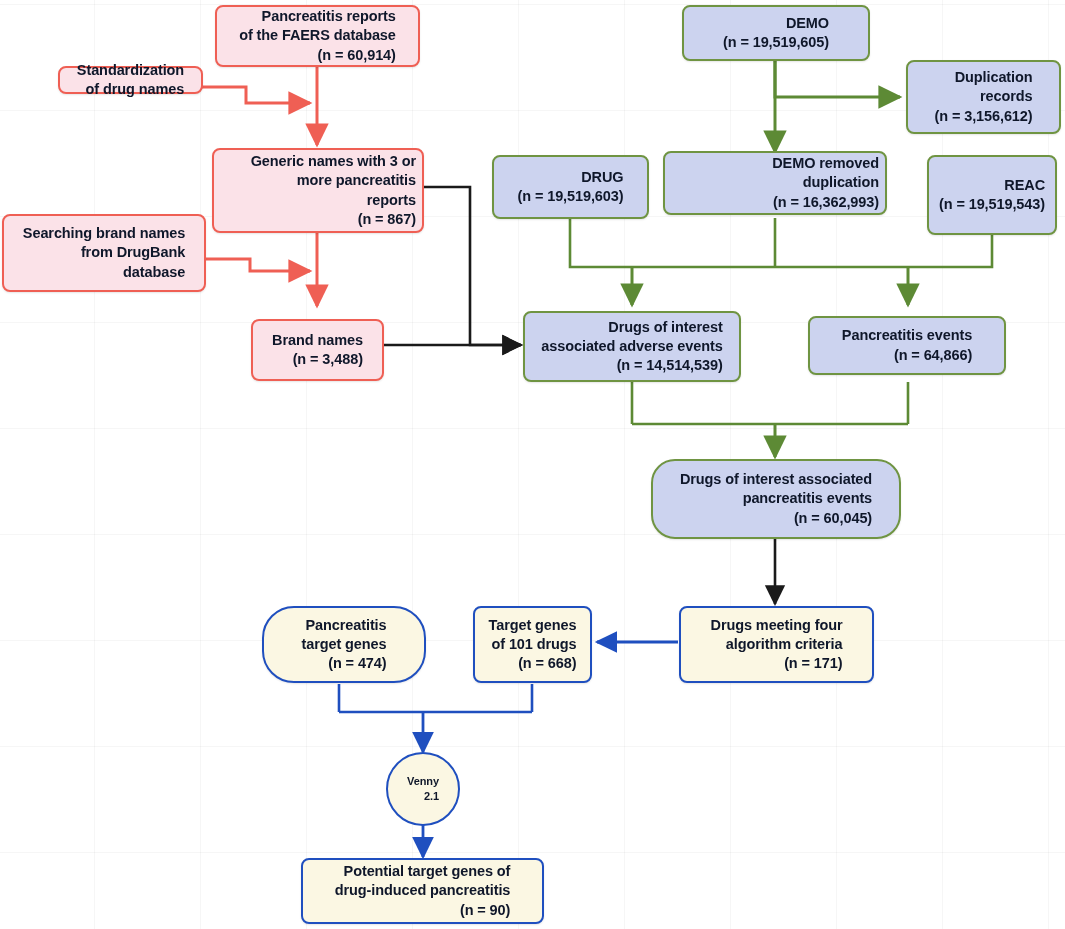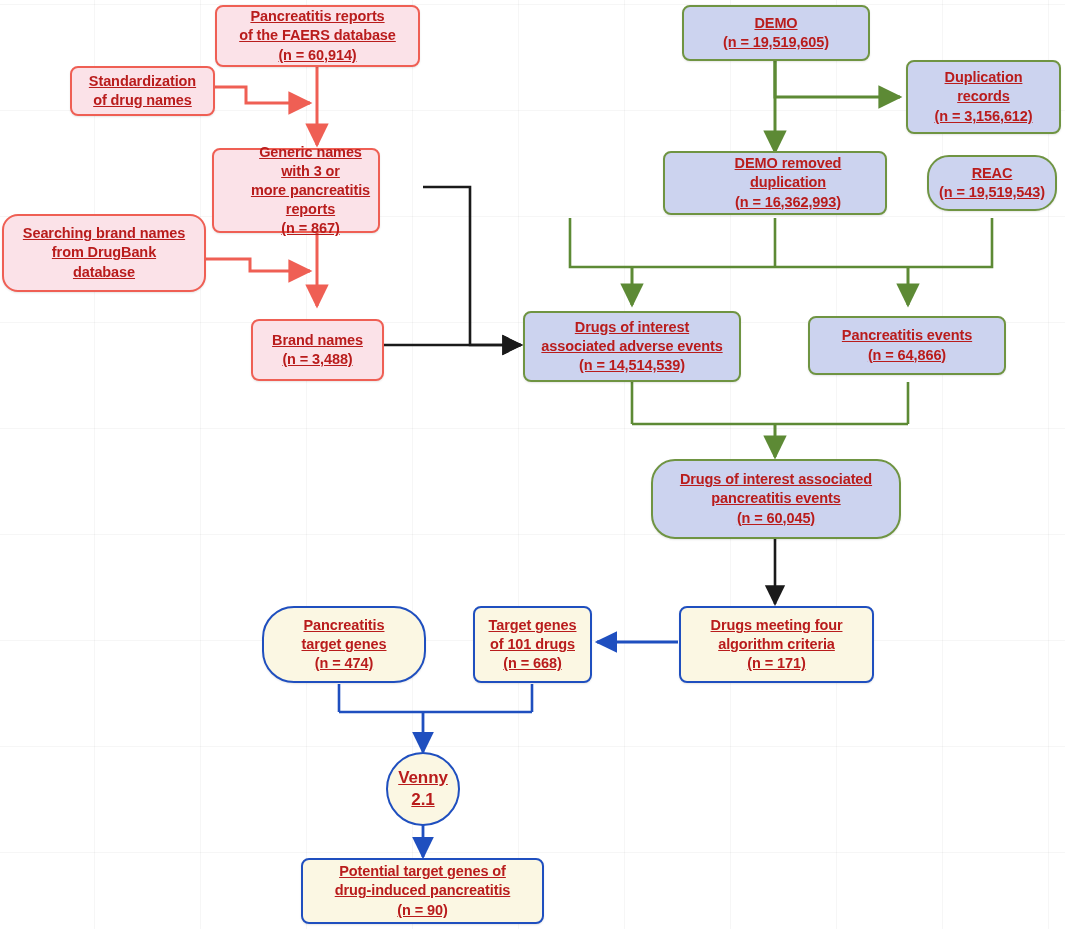--- a/index.html
+++ b/index.html
@@ -8,32 +8,32 @@
   
   #gridlayer{position:absolute;inset:0;
     background-image:
       linear-gradient(to right, rgba(0,0,0,0.035) 1px, transparent 1px),
       linear-gradient(to bottom, rgba(0,0,0,0.035) 1px, transparent 1px);
     background-size:106px 106px;
     background-position:-12px 4px;
     pointer-events:none;}
   #svglayer{position:absolute;left:0;top:0;width:1065px;height:929px;pointer-events:none;}
   .node{position:absolute;box-sizing:border-box;display:flex;align-items:center;
-        justify-content:center;text-align:center;border-radius:8px;
-        font-size:14.5px;font-weight:bold;color:#b91c1c;line-height:1.32;
-        padding:4px 6px;letter-spacing:-0.1px;text-decoration:underline;}
+        justify-content:center;text-align:right;border-radius:8px;
+        font-size:14.5px;font-weight:bold;color:#0f172a;line-height:1.32;
+        padding:4px 6px;letter-spacing:-0.1px;}
   .node .lbl{white-space:pre-line;}
   .pink{background:#fbe2e8;border:2px solid #ef5f54;
         box-shadow:0 1px 2px rgba(0,0,0,0.10);}
   .blue{background:#ccd3ef;border:2px solid #6f9442;
         box-shadow:0 1px 2px rgba(0,0,0,0.10);}
   .cream{background:#fbf7e3;border:2px solid #1f4fbf;
         box-shadow:0 1px 2px rgba(0,0,0,0.10);}
   .venny{border-radius:50%;background:#fbf7e3;border:2px solid #1f4fbf;
-         font-size:17px;}
+         font-size:11px;}
 </style>
 </head>
 <body>
 
 <div id="canvas">
 
   <div id="gridlayer"></div>
 
   <svg id="svglayer" viewBox="0 0 1065 929" xmlns="http://www.w3.org/2000/svg">
     <defs>
@@ -85,32 +85,32 @@
       <path d="M423,825 L423,857" stroke="#1f4fbf" stroke-width="2.8" marker-end="url(#ah-blue)"></path>
     </g>
   </svg>
 
   <div class="node pink" style="left:215px;top:5px;width:205px;height:62px;">
     <span class="lbl">Pancreatitis reports
 of the FAERS database
 (n = 60,914)</span>
   </div>
 
-  <div class="node pink" style="left:70px;top:66px;width:145px;height:50px;">
+  <div class="node pink" style="left:58px;top:66px;width:145px;height:28px;">
     <span class="lbl">Standardization
 of drug names</span>
   </div>
 
-  <div class="node pink" style="left:212px;top:148px;width:168px;height:85px;padding-left:35px;">
+  <div class="node pink" style="left:212px;top:148px;width:212px;height:85px;padding-left:35px;">
     <span class="lbl">Generic names with 3 or
 more pancreatitis reports
 (n = 867)</span>
   </div>
 
-  <div class="node pink" style="left:2px;top:214px;width:204px;height:78px;border-radius:16px;">
+  <div class="node pink" style="left:2px;top:214px;width:204px;height:78px;">
     <span class="lbl">Searching brand names
 from DrugBank
 database</span>
   </div>
 
   <div class="node pink" style="left:251px;top:309px;width:133px;height:62px;margin-top:10px;">
     <span class="lbl">Brand names
 (n = 3,488)</span>
   </div>
 
@@ -118,27 +118,31 @@
     <span class="lbl">DEMO
 (n = 19,519,605)</span>
   </div>
 
   <div class="node blue" style="left:906px;top:60px;width:155px;height:74px;">
     <span class="lbl">Duplication
 records
 (n = 3,156,612)</span>
   </div>
 
+  <div class="node blue" style="left:492px;top:155px;width:157px;height:64px;">
+    <span class="lbl">DRUG
+(n = 19,519,603)</span>
+  </div>
 
   <div class="node blue" style="left:663px;top:151px;width:224px;height:64px;padding-left:32px;">
     <span class="lbl">DEMO removed duplication
 (n = 16,362,993)</span>
   </div>
 
-  <div class="node blue" style="left:927px;top:155px;width:130px;height:56px;border-radius:22px;">
+  <div class="node blue" style="left:927px;top:155px;width:130px;height:80px;">
     <span class="lbl">REAC
 (n = 19,519,543)</span>
   </div>
 
   <div class="node blue" style="left:523px;top:311px;width:218px;height:71px;">
     <span class="lbl">Drugs of interest
 associated adverse events
 (n = 14,514,539)</span>
   </div>
 

